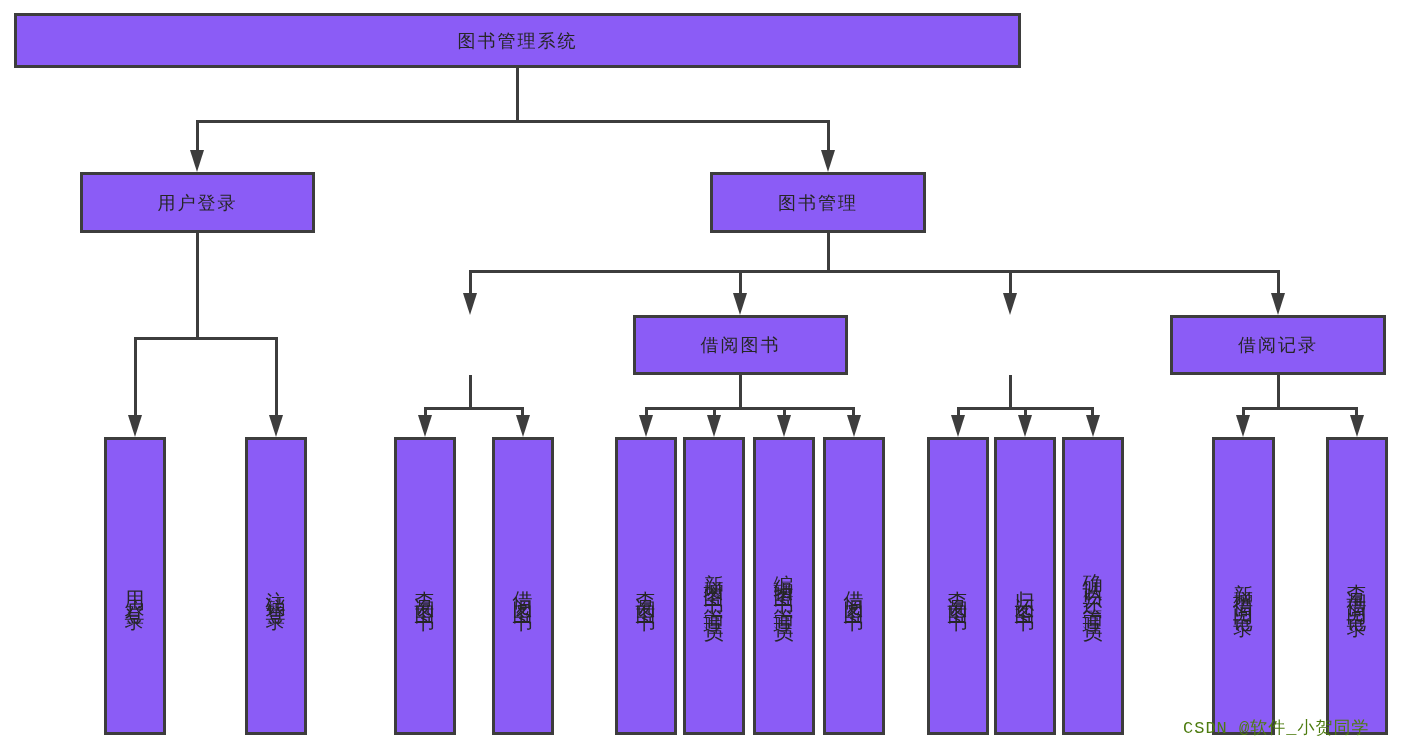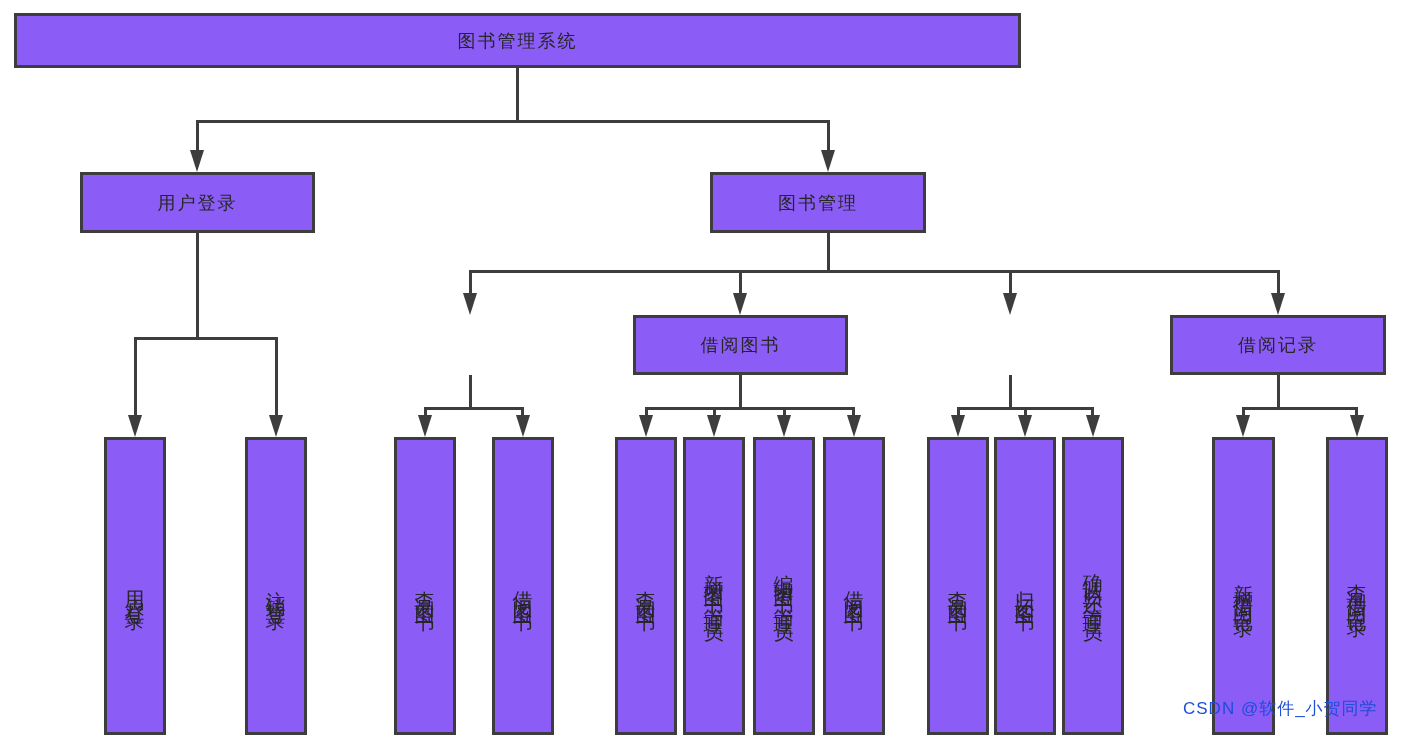--- a/index.html
+++ b/index.html
@@ -42,26 +42,27 @@
     width: 0;
     height: 0;
     border-left: 7px solid transparent;
     border-right: 7px solid transparent;
     border-top: 22px solid #3d3d3d;
     z-index: 1;
   }
   .watermark {
     position: absolute;
     left: 1183px;
-    top: 697px;
+    top: 716px;
     font-size: 17px;
     letter-spacing: 1px;
-    color: #1d4ed8;
+    color: #4d7c0f;
     z-index: 5;
     white-space: nowrap;
+    font-family: Liberation Mono, monospace;
   }
 </style>
 </head>
 <body>
 
 <div id="canvas">
 
   <div class="box" style="left:14px; top:13px; width:1007px; height:55px;">图书管理系统</div>
 
   <div class="line" style="left:516px; top:68px; width:3px; height:52px;"></div>

